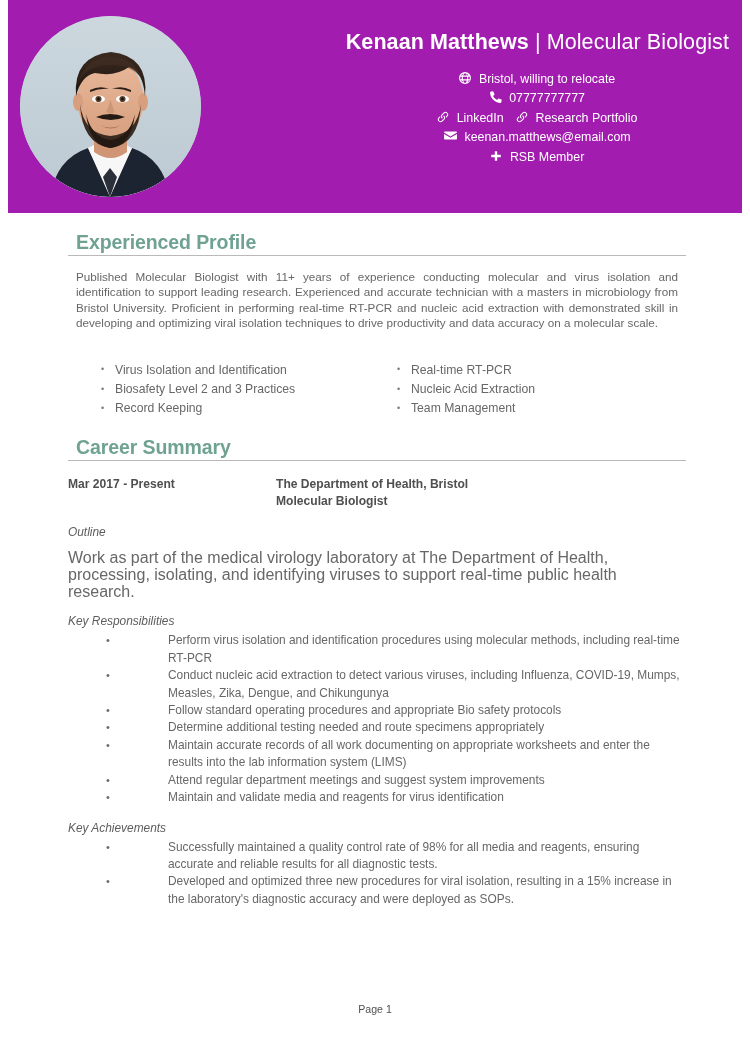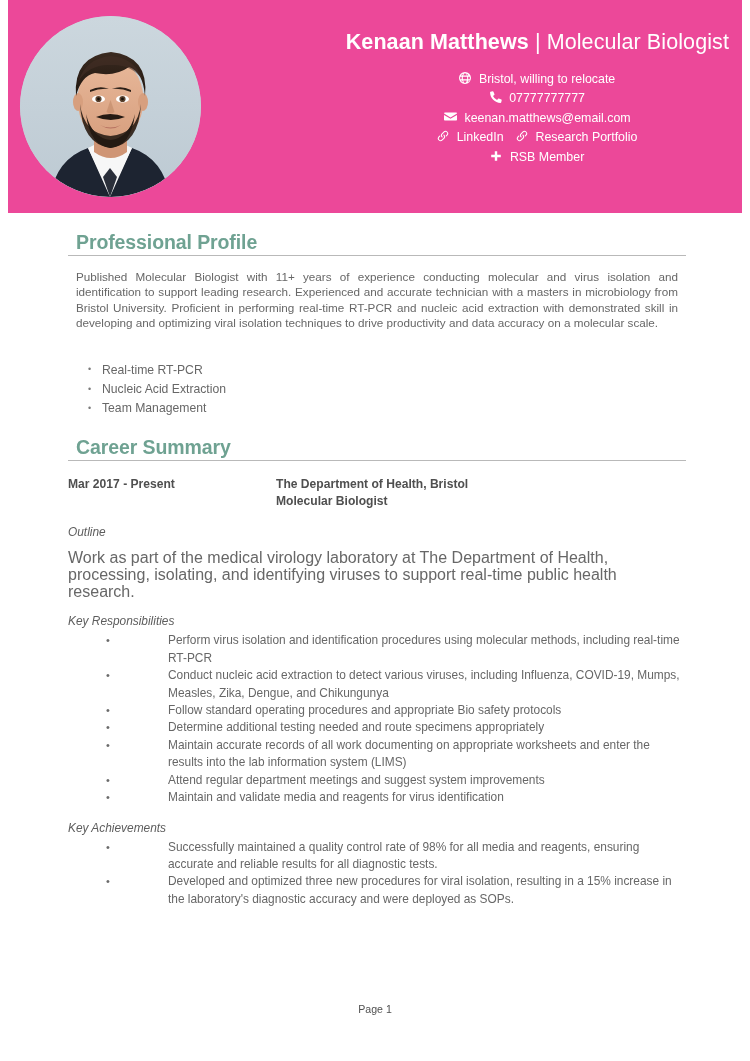--- a/index.html
+++ b/index.html
@@ -16,21 +16,21 @@
     overflow: hidden;
   }
 
   
   .header {
     position: absolute;
     left: 8px;
     top: 0;
     width: 734px;
     height: 213px;
-    background: #ec4899;
+    background: #a21caf;
     box-sizing: border-box;
   }
   .photo-frame {
     position: absolute;
     left: 12px;
     top: 16px;
     width: 181px;
     height: 181px;
     border-radius: 50%;
     overflow: hidden;
@@ -283,75 +283,80 @@
                 <path d="M15.1 11.4l-3.3-1.4a.9.9 0 0 0-1 .3l-1.4 1.7A11 11 0 0 1 4 6.6l1.7-1.4c.3-.2.4-.6.3-1L4.6.9A.9.9 0 0 0 3.6.4L.7 1.1c-.4.1-.6.5-.6.9C.1 9.3 6.7 15.9 14 15.9c.4 0 .8-.2.9-.6l.7-2.9a.9.9 0 0 0-.5-1z"></path>
               </svg>
           </span>
           <span>07777777777</span>
         </span>
       </div>
 
       <div class="contact-row">
         <span class="contact-item">
           <span class="ci-icon">
+            <svg width="12" height="12" viewBox="0 0 16 16">
+                <path d="M6.3 9.7a3.7 3.7 0 0 1 0-5.2l2.6-2.6a3.7 3.7 0 0 1 5.2 5.2l-1.2 1.2a.7.7 0 0 1-1-1l1.2-1.2a2.3 2.3 0 0 0-3.2-3.2L7.3 5.5a2.3 2.3 0 0 0 0 3.2.7.7 0 0 1-1 1zm3.4-3.4a3.7 3.7 0 0 1 0 5.2l-2.6 2.6a3.7 3.7 0 0 1-5.2-5.2l1.2-1.2a.7.7 0 0 1 1 1L2.9 9.9a2.3 2.3 0 0 0 3.2 3.2l2.6-2.6a2.3 2.3 0 0 0 0-3.2.7.7 0 0 1 1-1z"></path>
+              </svg>
+          </span>
+          <span>LinkedIn</span>
+        </span>
+        <span class="contact-item">
+          <span class="ci-icon">
+            <svg width="12" height="12" viewBox="0 0 16 16">
+                <path d="M6.3 9.7a3.7 3.7 0 0 1 0-5.2l2.6-2.6a3.7 3.7 0 0 1 5.2 5.2l-1.2 1.2a.7.7 0 0 1-1-1l1.2-1.2a2.3 2.3 0 0 0-3.2-3.2L7.3 5.5a2.3 2.3 0 0 0 0 3.2.7.7 0 0 1-1 1zm3.4-3.4a3.7 3.7 0 0 1 0 5.2l-2.6 2.6a3.7 3.7 0 0 1-5.2-5.2l1.2-1.2a.7.7 0 0 1 1 1L2.9 9.9a2.3 2.3 0 0 0 3.2 3.2l2.6-2.6a2.3 2.3 0 0 0 0-3.2.7.7 0 0 1 1-1z"></path>
+              </svg>
+          </span>
+          <span>Research Portfolio</span>
+        </span>
+      </div>
+
+      <div class="contact-row">
+        <span class="contact-item">
+          <span class="ci-icon">
             <svg width="13" height="13" viewBox="0 0 16 16">
                 <path d="M1 3h14a1 1 0 0 1 1 1v.3L8 9.2.1 4.3V4a1 1 0 0 1 1-1zm-1 3l7.5 4.6a1 1 0 0 0 1 0L16 6v6a1 1 0 0 1-1 1H1a1 1 0 0 1-1-1V6z"></path>
               </svg>
           </span>
           <span>keenan.matthews@email.com</span>
         </span>
       </div>
 
       <div class="contact-row">
         <span class="contact-item">
           <span class="ci-icon">
             <svg width="12" height="12" viewBox="0 0 16 16">
-                <path d="M6.3 9.7a3.7 3.7 0 0 1 0-5.2l2.6-2.6a3.7 3.7 0 0 1 5.2 5.2l-1.2 1.2a.7.7 0 0 1-1-1l1.2-1.2a2.3 2.3 0 0 0-3.2-3.2L7.3 5.5a2.3 2.3 0 0 0 0 3.2.7.7 0 0 1-1 1zm3.4-3.4a3.7 3.7 0 0 1 0 5.2l-2.6 2.6a3.7 3.7 0 0 1-5.2-5.2l1.2-1.2a.7.7 0 0 1 1 1L2.9 9.9a2.3 2.3 0 0 0 3.2 3.2l2.6-2.6a2.3 2.3 0 0 0 0-3.2.7.7 0 0 1 1-1z"></path>
-              </svg>
-          </span>
-          <span>LinkedIn</span>
-        </span>
-        <span class="contact-item">
-          <span class="ci-icon">
-            <svg width="12" height="12" viewBox="0 0 16 16">
-                <path d="M6.3 9.7a3.7 3.7 0 0 1 0-5.2l2.6-2.6a3.7 3.7 0 0 1 5.2 5.2l-1.2 1.2a.7.7 0 0 1-1-1l1.2-1.2a2.3 2.3 0 0 0-3.2-3.2L7.3 5.5a2.3 2.3 0 0 0 0 3.2.7.7 0 0 1-1 1zm3.4-3.4a3.7 3.7 0 0 1 0 5.2l-2.6 2.6a3.7 3.7 0 0 1-5.2-5.2l1.2-1.2a.7.7 0 0 1 1 1L2.9 9.9a2.3 2.3 0 0 0 3.2 3.2l2.6-2.6a2.3 2.3 0 0 0 0-3.2.7.7 0 0 1 1-1z"></path>
-              </svg>
-          </span>
-          <span>Research Portfolio</span>
-        </span>
-      </div>
-
-      <div class="contact-row">
-        <span class="contact-item">
-          <span class="ci-icon">
-            <svg width="12" height="12" viewBox="0 0 16 16">
                 <path d="M6.4 1.6h3.2v4.8h4.8v3.2H9.6v4.8H6.4V9.6H1.6V6.4h4.8z"></path>
               </svg>
           </span>
           <span>RSB Member</span>
         </span>
       </div>
 
     </div>
   </div>
 </div>
 
 <div class="content">
 
   <div class="section" style="padding-top:18px;">
     <div class="head-wrap">
-      <div class="section-head">Professional Profile</div>
+      <div class="section-head">Experienced Profile</div>
     </div>
     <div style="margin-left:76px;margin-right:72px;margin-top:13px;">
       <p class="para">Published Molecular Biologist with 11+ years of experience conducting molecular and virus isolation and identification to support leading research. Experienced and accurate technician with a masters in microbiology from Bristol University. Proficient in performing real-time RT-PCR and nucleic acid extraction with demonstrated skill in developing and optimizing viral isolation techniques to drive productivity and data accuracy on a molecular scale.</p>
     </div>
   </div>
 
   <div class="section" style="padding-top:19px;">
     <div class="skills-wrap" style="margin-top:11px;">
+      <div class="skills-col left">
+        <div class="skill-item">Virus Isolation and Identification</div>
+        <div class="skill-item">Biosafety Level 2 and 3 Practices</div>
+        <div class="skill-item">Record Keeping</div>
+      </div>
       <div class="skills-col right">
         <div class="skill-item">Real-time RT-PCR</div>
         <div class="skill-item">Nucleic Acid Extraction</div>
         <div class="skill-item">Team Management</div>
       </div>
     </div>
   </div>
 
   <div class="section" style="padding-top:17px;">
     <div class="head-wrap">

